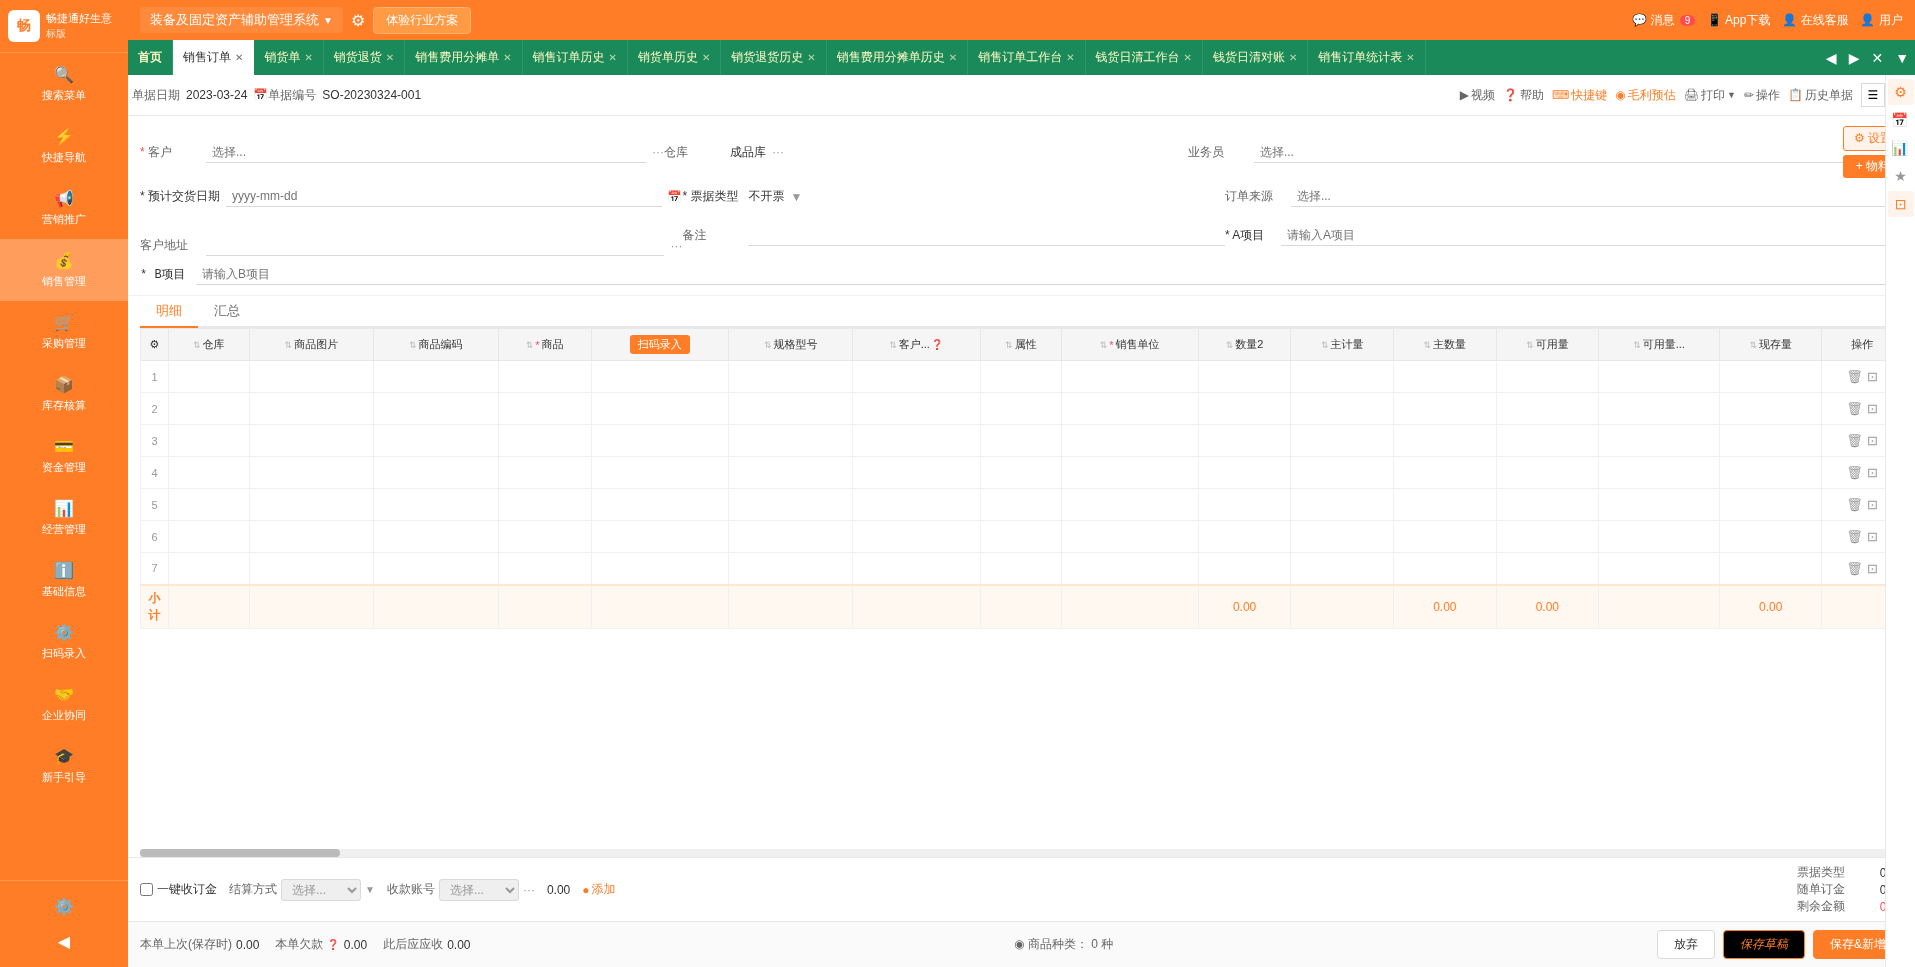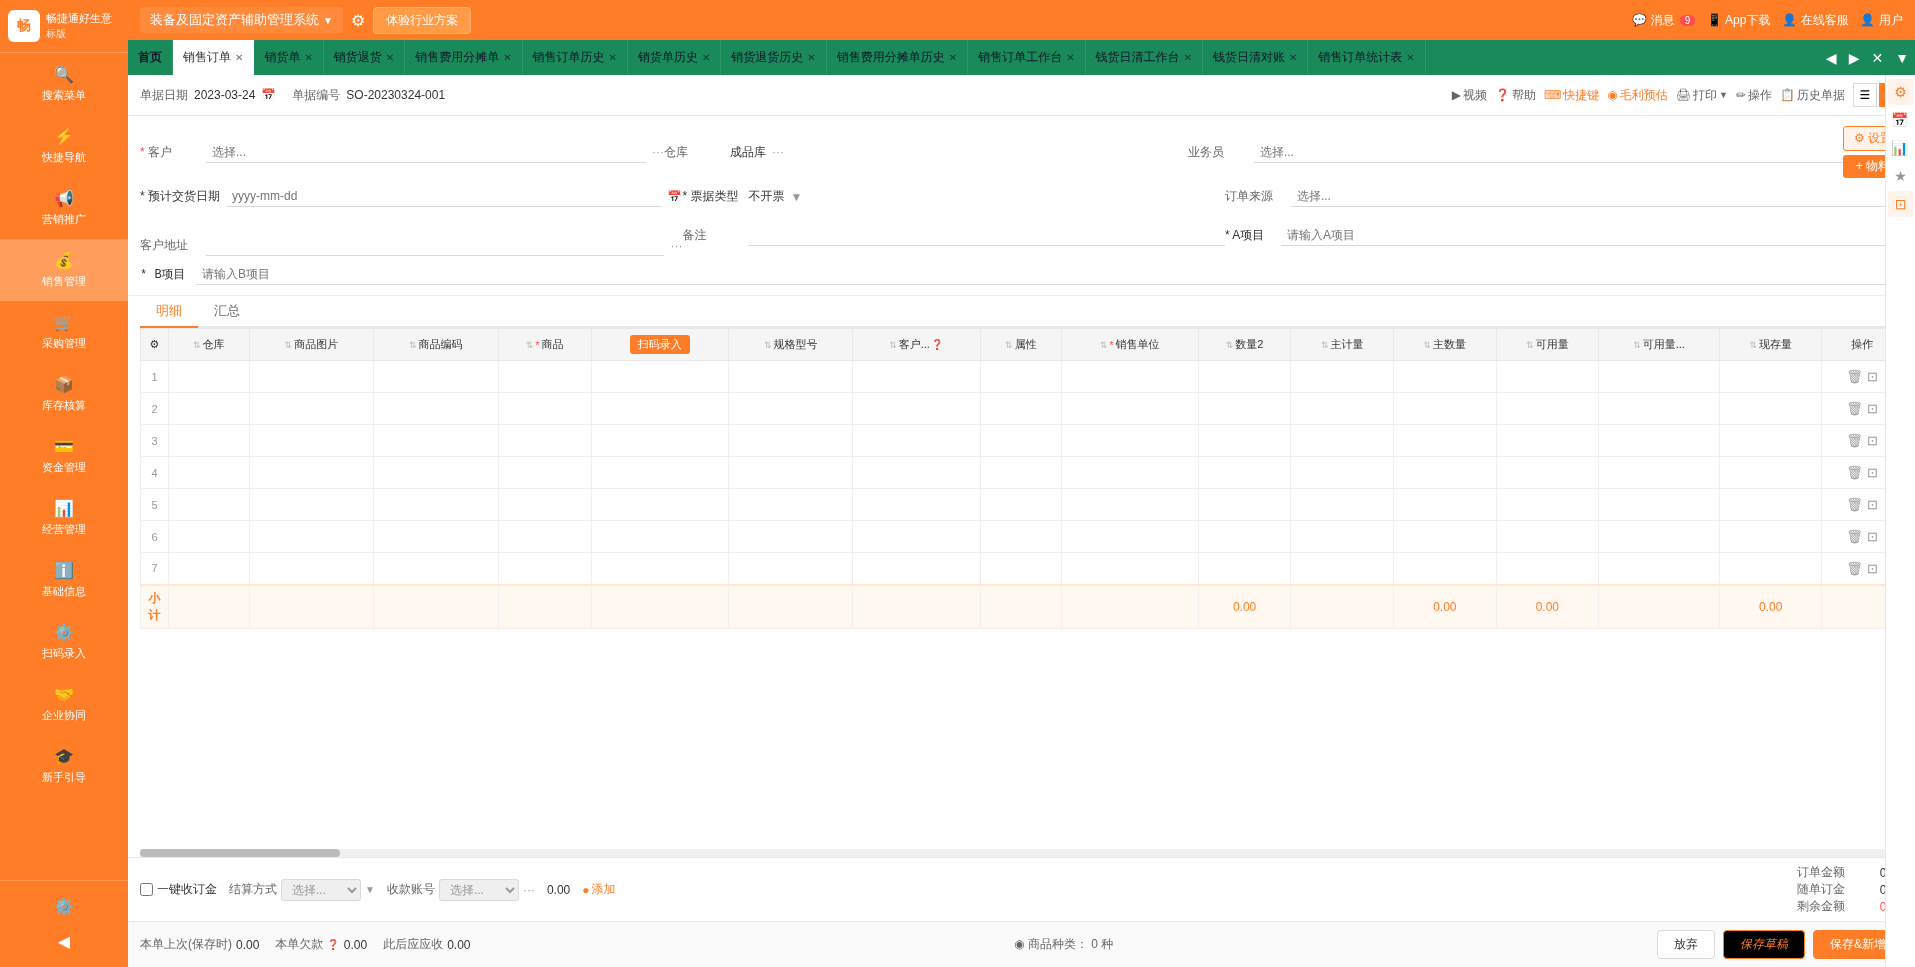--- a/index.html
+++ b/index.html
@@ -29,32 +29,32 @@
     .top-bar-left { display: flex; align-items: center; gap: 8px; }
     .system-name { color: white; font-size: 13px; background: rgba(255,255,255,0.1); padding: 4px 10px; border-radius: 4px; display: flex; align-items: center; gap: 4px; }
     .settings-btn { color: white; background: none; border: none; cursor: pointer; font-size: 16px; }
     .industry-btn { background: #ff9a45; color: white; border: 1px solid #ffb070; padding: 4px 12px; border-radius: 4px; cursor: pointer; font-size: 12px; }
     .top-bar-right { display: flex; align-items: center; gap: 12px; color: white; font-size: 12px; }
     .top-bar-right span { cursor: pointer; }
     .msg-badge { background: #ff4d4f; color: white; border-radius: 10px; padding: 0 5px; font-size: 10px; margin-left: 2px; }
 
     
     .tab-bar { height: 35px; background: #1a8a5a; display: flex; align-items: center; overflow: hidden; }
-    .tab-item { padding: 0 10px; height: 100%; display: flex; align-items: center; gap: 4px; cursor: pointer; color: #0f172a; font-size: 12px; white-space: nowrap; border-right: 1px solid rgba(255,255,255,0.1); flex-shrink: 0; }
+    .tab-item { padding: 0 10px; height: 100%; display: flex; align-items: center; gap: 4px; cursor: pointer; color: #fef9c3; font-size: 12px; white-space: nowrap; border-right: 1px solid rgba(255,255,255,0.1); flex-shrink: 0; }
     .tab-item.active { background: white; color: #333; }
     .tab-item .close-x { font-size: 10px; opacity: 0.7; }
     .tab-item.home { background: #1a8a5a; font-weight: bold; }
     .tab-nav-btn { color: white; background: none; border: none; cursor: pointer; padding: 0 6px; font-size: 14px; }
     .tab-bar-end { margin-left: auto; display: flex; align-items: center; }
 
     
     .page-body { flex: 1; background: white; overflow: auto; display: flex; flex-direction: column; }
 
     
-    .form-header { padding: 8px 12px; border-bottom: 1px solid #e8e8e8; display: flex; align-items: center; gap: 16px; }
+    .form-header { padding: 8px 4px; border-bottom: 1px solid #e8e8e8; display: flex; align-items: center; }
     .form-header-field { display: flex; align-items: center; gap: 6px; font-size: 12px; }
     .form-header-label { color: #666; }
     .form-header-value { color: #333; font-weight: 500; }
     .header-actions { margin-left: auto; display: flex; align-items: center; gap: 8px; font-size: 12px; color: #666; }
     .header-actions span { cursor: pointer; display: flex; align-items: center; gap: 2px; }
     .layout-btns { display: flex; gap: 2px; }
     .layout-btn { width: 24px; height: 24px; border: 1px solid #d9d9d9; background: white; cursor: pointer; display: flex; align-items: center; justify-content: center; font-size: 12px; }
     .layout-btn.active { background: #ff7d26; color: white; border-color: #ff7d26; }
 
     
@@ -753,21 +753,21 @@
           <span style="color:#999;cursor:pointer;">···</span>
         </div>
         <span class="amount-display">0.00</span>
         <div class="add-btn">
           <span style="color:#ff7d26;">●</span>
           <span>添加</span>
         </div>
 
         <div class="order-summary">
           <div class="summary-row">
-            <span class="summary-label">订单金额</span>
+            <span class="summary-label">票据类型</span>
             <span class="summary-value">0.00</span>
           </div>
           <div class="summary-row">
             <span class="summary-label">随单订金</span>
             <span class="summary-value">0.00</span>
           </div>
           <div class="summary-row">
             <span class="summary-label">剩余金额</span>
             <span class="summary-value highlight">0.00</span>
           </div>

